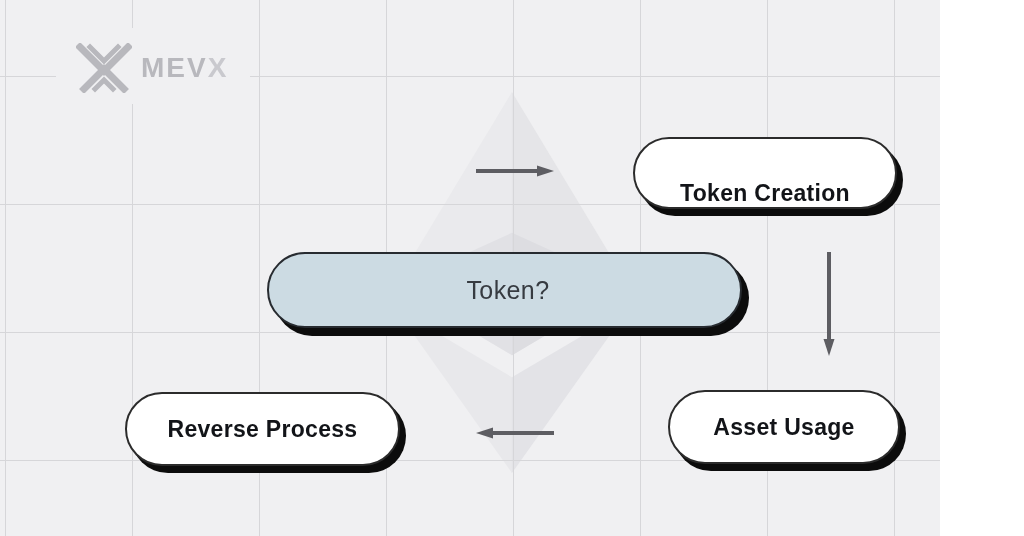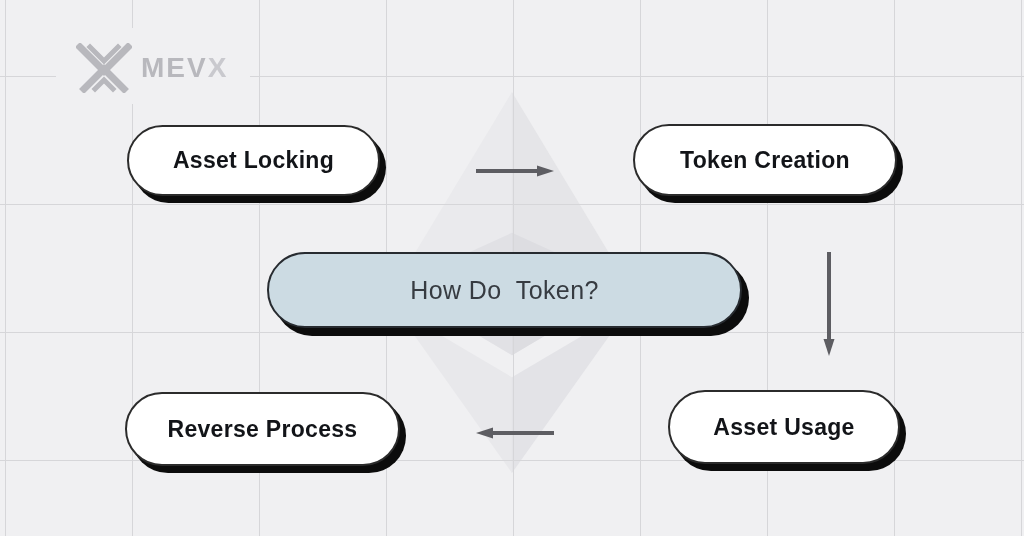--- a/index.html
+++ b/index.html
@@ -19,21 +19,21 @@
     --watermark-b:#e5e5e8;
     --watermark-c:#e1e1e5;
     --watermark-d:#dddde1;
     --watermark-e:#e8e8eb;
     --watermark-f:#e3e3e7;
   }
   *{margin:0;padding:0;box-sizing:border-box;}
   html,body{width:1024px;height:536px;overflow:hidden;}
   body{font-family:"Liberation Sans","DejaVu Sans",sans-serif;}
   .stage{
-    position:relative;width:1024px;height:536px;
+    position:relative;width:940px;height:536px;
     background:var(--background);
     overflow:hidden;
   }
   .eth-watermark{position:absolute;left:395px;top:92px;width:234px;height:381px;}
   .f-a{fill:var(--watermark-a);} .f-b{fill:var(--watermark-b);}
   .f-c{fill:var(--watermark-c);} .f-d{fill:var(--watermark-d);}
   .f-e{fill:var(--watermark-e);} .f-f{fill:var(--watermark-f);}
   .grid-overlay{
     position:absolute;inset:0;
     background-image:
@@ -61,21 +61,21 @@
   .node{
     position:absolute;display:flex;align-items:center;justify-content:center;
     background:var(--node-fill);
     border:2px solid var(--node-border);
     border-radius:999px;
     box-shadow:6px 7px 0 var(--node-shadow);
     font-weight:700;color:var(--text);
     font-size:23px;letter-spacing:0.3px;
   }
   .n-lock{left:127px;top:125px;width:253px;height:71px;}
-  .n-token{left:633px;top:124px;width:264px;height:72px;}
+  .n-token{left:633px;top:137px;width:264px;height:72px;align-items:flex-end;}
   .n-reverse{left:125px;top:392px;width:275px;height:74px;}
   .n-usage{left:668px;top:390px;width:232px;height:74px;}
   .title-pill{
     position:absolute;left:267px;top:252px;width:475px;height:76px;
     display:flex;align-items:center;justify-content:center;
     background:var(--title-fill);
     border:2px solid var(--title-border);
     border-radius:999px;
     box-shadow:7px 8px 0 var(--node-shadow);
     font-size:25px;color:var(--title-text-light);
@@ -123,28 +123,25 @@
   </svg>
   <svg class="arrow arrow-right" width="16" height="104" viewBox="0 0 16 104" aria-hidden="true">
     <line x1="8" y1="0" x2="8" y2="88"></line>
     <polygon points="2.5,87 13.5,87 8,104"></polygon>
   </svg>
   <svg class="arrow arrow-bottom" width="78" height="16" viewBox="0 0 78 16" aria-hidden="true">
     <line x1="78" y1="8" x2="16" y2="8"></line>
     <polygon points="17,2.5 0,8 17,13.5"></polygon>
   </svg>
 
-  <div class="node n-lock">
-    <span>Asset Locking</span>
-  </div>
   <div class="node n-token">
     <span>Token Creation</span>
   </div>
   <div class="node n-usage">
     <span>Asset Usage</span>
   </div>
   <div class="node n-reverse">
     <span>Reverse Process</span>
   </div>
 
-  <div class="title-pill"><span>How Do </span><span> Token?</span></div>
+  <div class="title-pill"><span> Token?</span></div>
 
 </div>
 
 </body></html>

